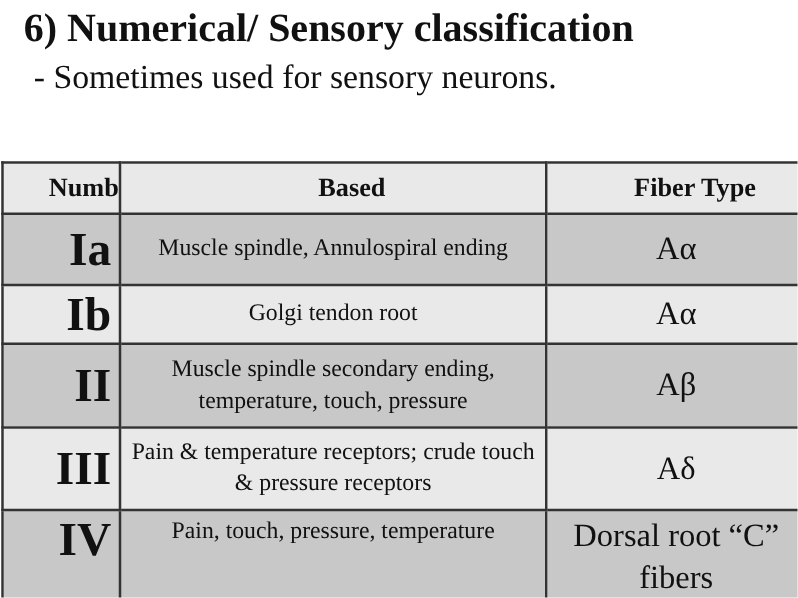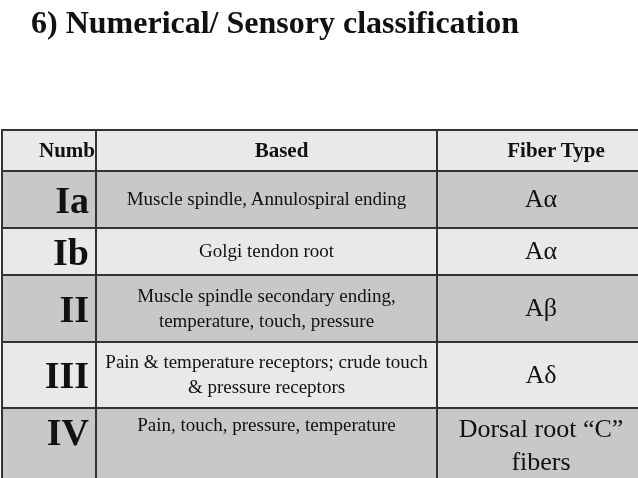--- a/index.html
+++ b/index.html
@@ -6,21 +6,21 @@
   body {
     width: 638px; height: 478px;
     overflow: hidden;
     position: relative;
     background: #ffffff;
     color: #111111;
     font-family: "Liberation Serif", serif;
   }
   .title {
     position: absolute;
-    left: 31px; top: 4px;
+    left: 19px; top: 4px;
     font-size: 32px;
     font-weight: bold;
     white-space: nowrap;
     letter-spacing: 0px;
   }
   .bullets {
     position: absolute;
     left: 27px; top: 41px;
     font-size: 27px;
     line-height: 41px;
@@ -58,20 +58,21 @@
   tr.row-3 { height: 66px; }
   tr.row-4 { height: 78px; }
   tr.row-4 td { vertical-align: top; padding-top: 4px; }
 </style>
 </head>
 <body style="--light-shade: #e9e9e9; --dark-shade: #c8c8c8; --border-color: #333333;">
 
 <div class="title">6) Numerical/ Sensory classification</div>
 
 <div class="bullets">
+  <div>- Sometimes used for sensory neurons.</div>
 </div>
 
 <table class="classification">
   <colgroup>
     <col style="width:94px">
     <col style="width:341px">
     <col style="width:208px">
   </colgroup>
   <thead>
     <tr>

